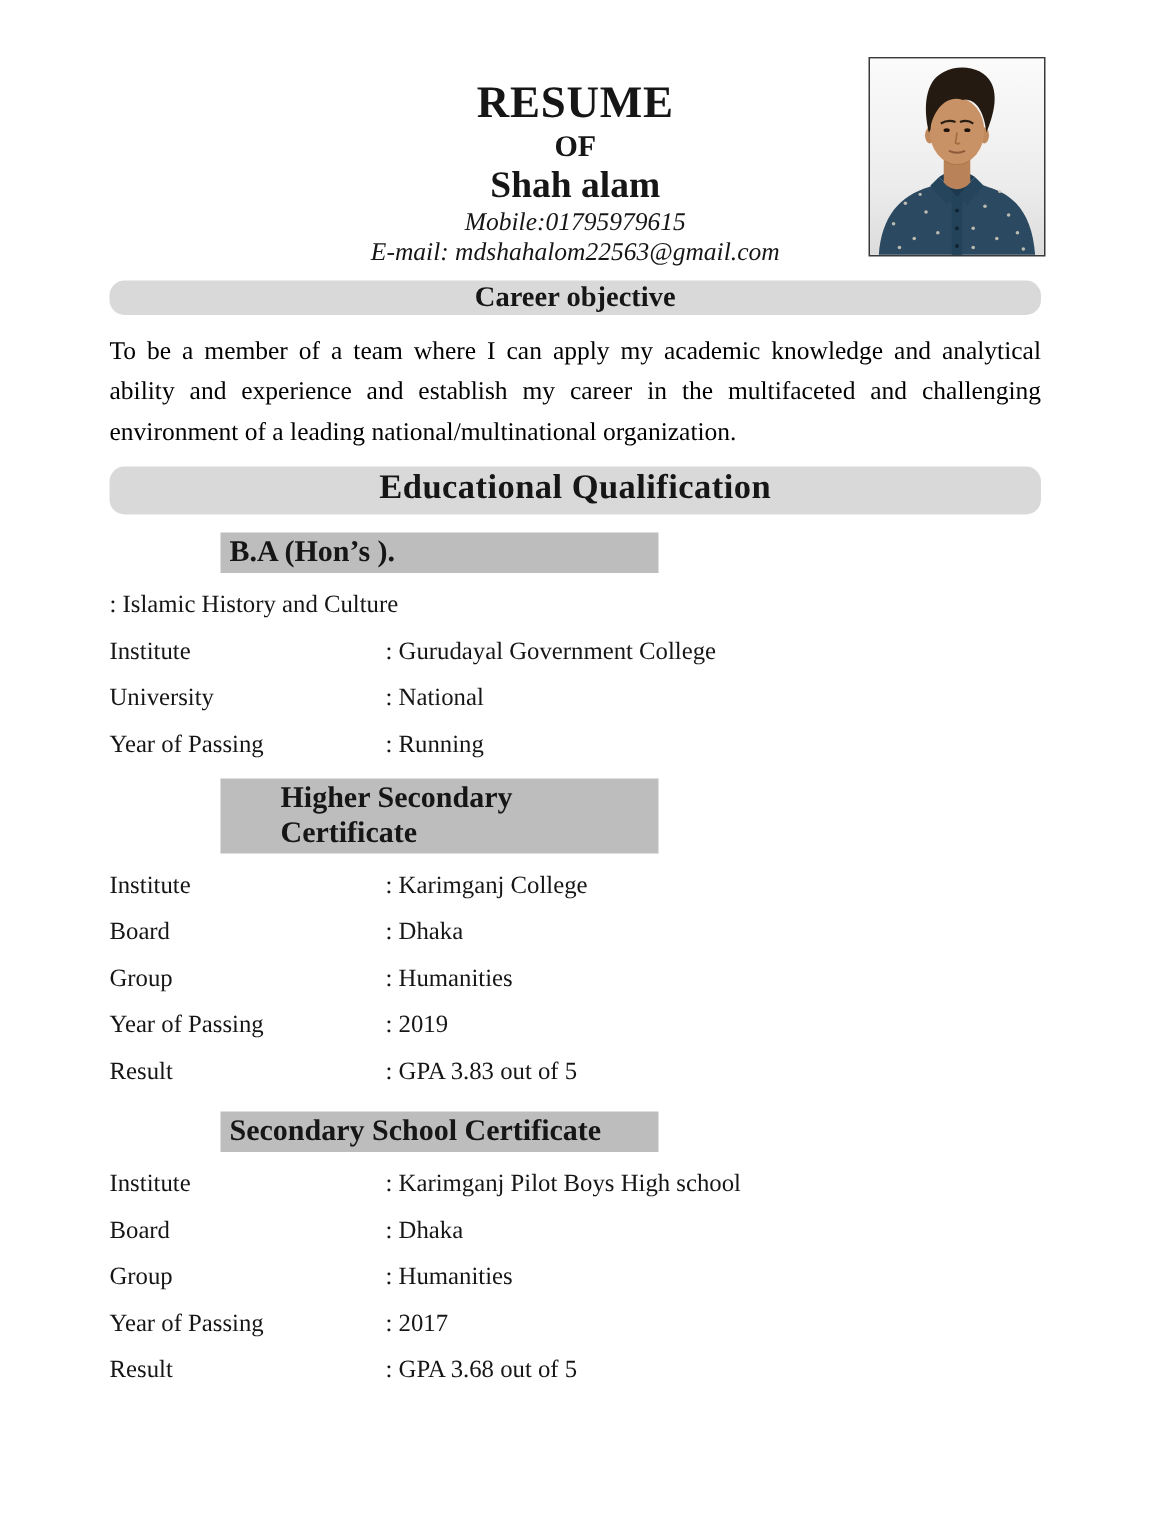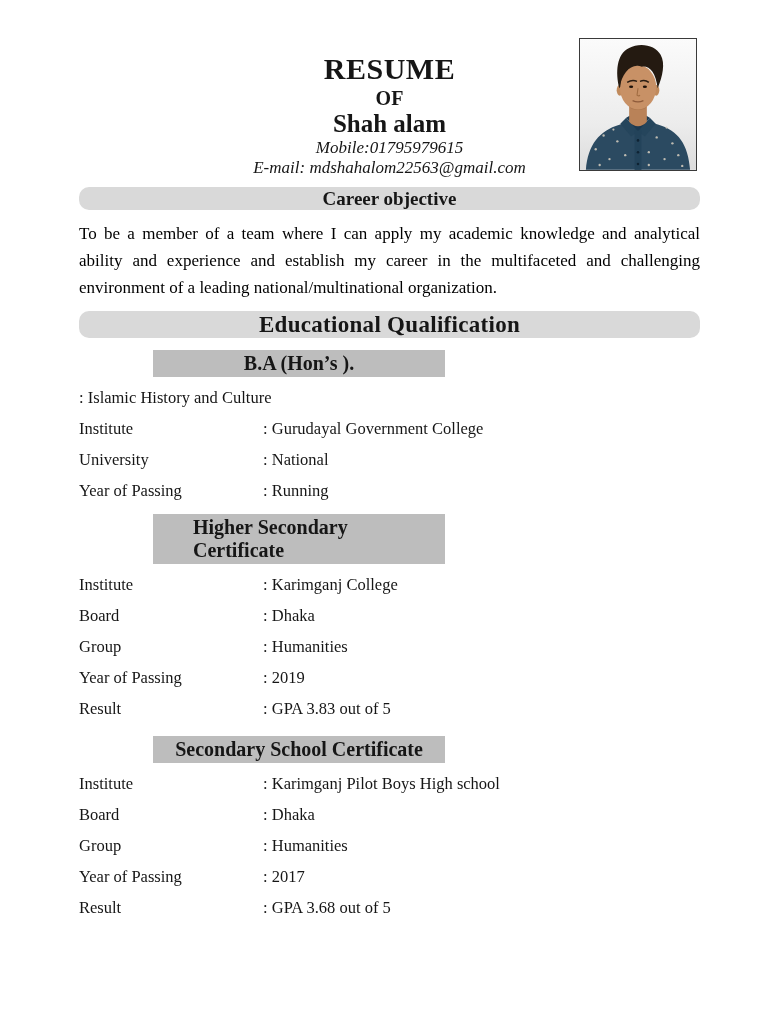--- a/index.html
+++ b/index.html
@@ -9,49 +9,49 @@
     position: relative;
     width: 768px;
     height: 1024px;
     background: #ffffff;
     overflow: hidden;
     font-family: "Liberation Serif", "DejaVu Serif", serif;
     color: #161616;
   }
   .content {
     position: absolute;
-    left: 79px;
+    left: 73px;
     top: 0;
     width: 621px;
   }
   
   .hdr { text-align: center; padding-top: 52px; }
   .hdr-title   { font-size: 30px; font-weight: bold; line-height: 34px; letter-spacing: 0.5px; }
   .hdr-of      { font-size: 20px; font-weight: bold; line-height: 24px; }
   .hdr-name    { font-size: 25px; font-weight: bold; line-height: 28px; }
   .hdr-contact { font-size: 17px; line-height: 20px; font-style: italic; }
   
   .bar { background: #d9d9d9; text-align: center; font-weight: bold; border-radius: 10px; }
   .bar-career { margin-top: 9px;  font-size: 19px; line-height: 23px; height: 23px; }
-  .bar-edu    { margin-top: 10px; font-size: 23px; line-height: 27px; height: 27px; letter-spacing: 0.3px; }
+  .bar-edu    { margin-top: 10px; font-size: 23px; line-height: 27px; height: 32px; letter-spacing: 0.3px; }
   
   .objective {
     margin-top: 10px;
     font-size: 17px;
     line-height: 27px;
     text-align: justify;
     color: #000000;
   }
   
   .subhead {
     margin-left: 74px;
     width: 292px;
     background: #bdbdbd;
     display: flex;
-    justify-content: center;
+    justify-content: flex-start;
     font-weight: bold;
     font-size: 20px;
     line-height: 23px;
     padding: 2px 6px;
   }
   .subhead-ba  { margin-top: 12px; }
   .subhead-hsc { margin-top: 8px; padding-left: 40px; }
   .subhead-ssc { margin-top: 12px; }
   
   .rows { margin-top: 5px; font-size: 16.5px; }

